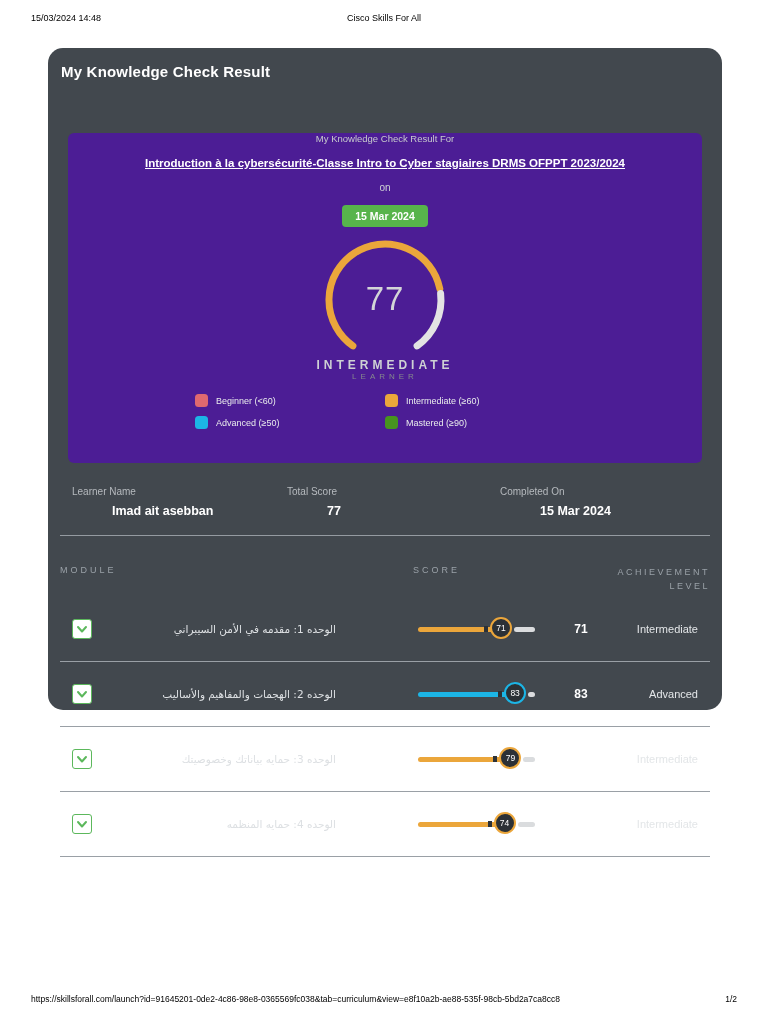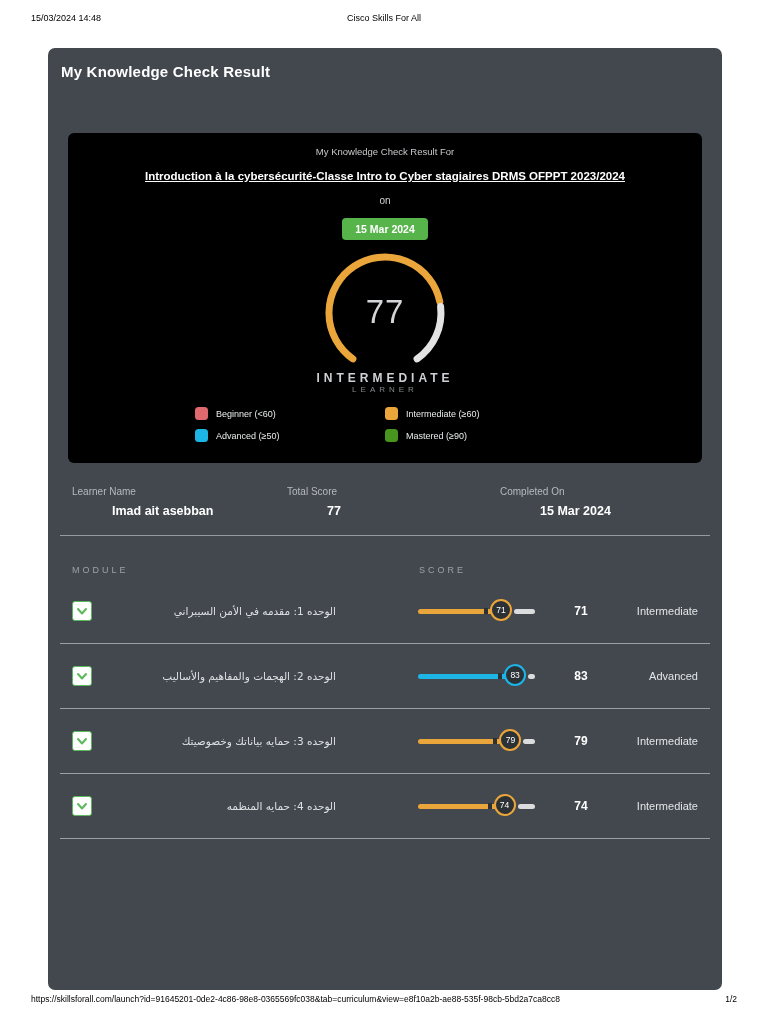--- a/index.html
+++ b/index.html
@@ -18,33 +18,33 @@
   }
   .print-header .site { position: absolute; left: 0; right: 0; text-align: center; }
   .print-footer {
     position: absolute; top: 994px; left: 31px; right: 31px;
     display: flex; justify-content: space-between;
     font-size: 8.5px; color: #000;
   }
 
   
   .outer-card {
-    position: absolute; top: 48px; left: 48px; width: 674px; height: 942px;
-    background: #42484e; border-radius: 7px;
+    position: absolute; top: 48px; left: 48px; width: 674px; height: 662px;
+    background: #42484e; border-radius: 15px;
   }
   .card-title {
     padding: 15px 13px 0 13px;
     color: #ffffff; font-size: 15px; font-weight: bold; letter-spacing: .2px;
   }
 
   
   .inner-card {
     margin: 53px 20px 0 20px; height: 330px;
-    background: #000000; border-radius: 6px;
-    text-align: center; padding-top: 13px;
+    background: #4c1d95; border-radius: 6px;
+    text-align: center; 
   }
   .summary-heading { color: #c7cacd; font-size: 9.5px; }
   .course-title {
     margin-top: 13px; padding: 0 18px;
     color: #ffffff; font-size: 11.5px; font-weight: bold; text-decoration: underline;
   }
   .on-row { margin-top: 13px; display: flex; align-items: center; justify-content: center; gap: 12px; flex-direction: column; }
   .on-label { color: #cfd2d5; font-size: 10px; }
   .date-badge {
     display: inline-block; padding: 5px 13px; border-radius: 4px;
@@ -73,21 +73,21 @@
   .info-section { display: flex; padding: 23px 24px 0 24px; }
   .info-col-1 { width: 215px; }
   .info-col-2 { width: 213px; }
   .info-col-3 { flex: 1; }
   .info-label { color: #b6babe; font-size: 10px; }
   .info-value { margin-top: 7px; color: #ffffff; font-size: 12.5px; font-weight: bold; margin-left: 40px; }
 
   .divider { margin: 17px 12px 0 12px; border-top: 1px solid #959ba1; }
 
   
-  .table-header { display: flex; padding: 0 24px; margin-top: 29px; color: #9aa1a8; font-size: 9px; }
+  .table-header { display: flex; padding: 0 12px; margin-top: 29px; color: #9aa1a8; font-size: 9px; gap: 6px; }
   .th-module { width: 298px; letter-spacing: 3px; }
   .th-score { width: 96px; text-align: right; letter-spacing: 3px; }
   .th-level { flex: 1; text-align: right; }
   .th-level span { display: inline-block; max-width: 104px; letter-spacing: 2.5px; line-height: 14px; }
 
   .module-rows { margin: 4px 12px 0 12px; }
   .module-row {
     display: flex; align-items: center; height: 65px;
     padding: 0 12px; border-bottom: 1px solid #9aa0a6;
   }
@@ -178,20 +178,21 @@
       <div class="info-label">Completed On</div>
       <div class="info-value">15 Mar 2024</div>
     </div>
   </div>
 
   <div class="divider"></div>
 
   <div class="table-header">
     <div class="th-module">MODULE</div>
     <div class="th-score">SCORE</div>
+    <div class="th-level"><span>ACHIEVEMENT LEVEL</span></div>
   </div>
 
   <div class="module-rows">
   <div class="module-row">
     <div class="expand-box">
       <svg width="16" height="16" viewBox="0 0 16 16">
         <polyline points="4,6 8,10.5 12,6" fill="none" stroke="#5cb85c" stroke-width="2" stroke-linecap="round" stroke-linejoin="round"></polyline>
       </svg>
     </div>
     <div class="module-name">الوحده 1: مقدمه في الأمن السيبراني</div>

